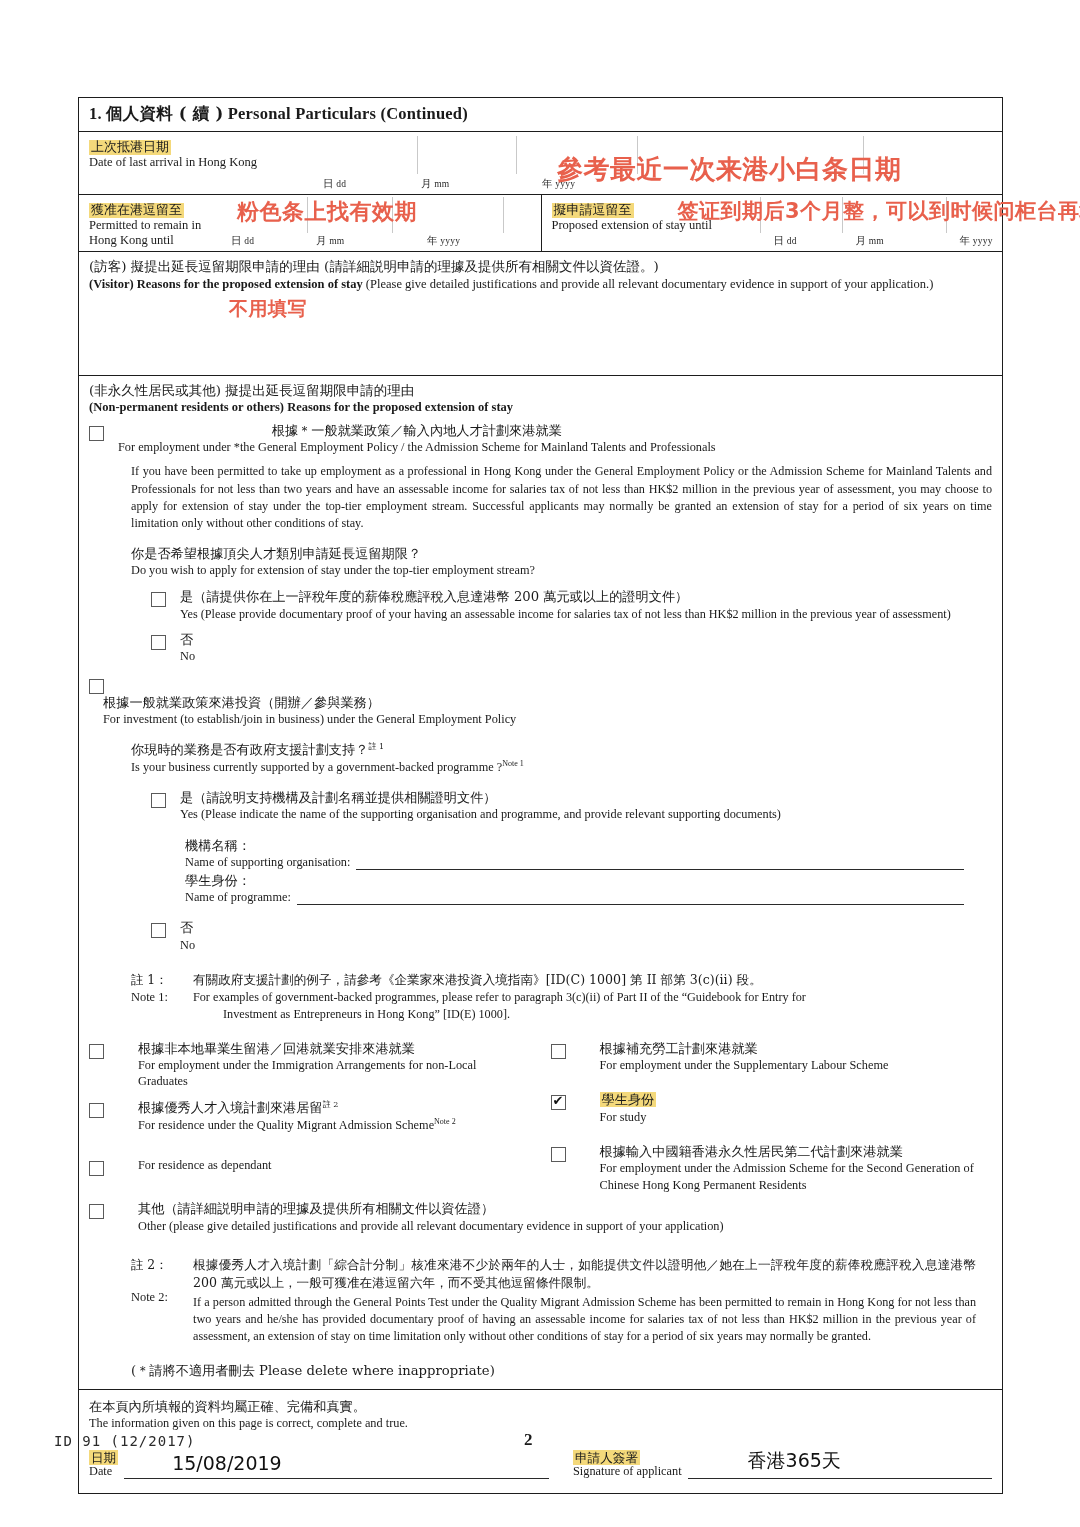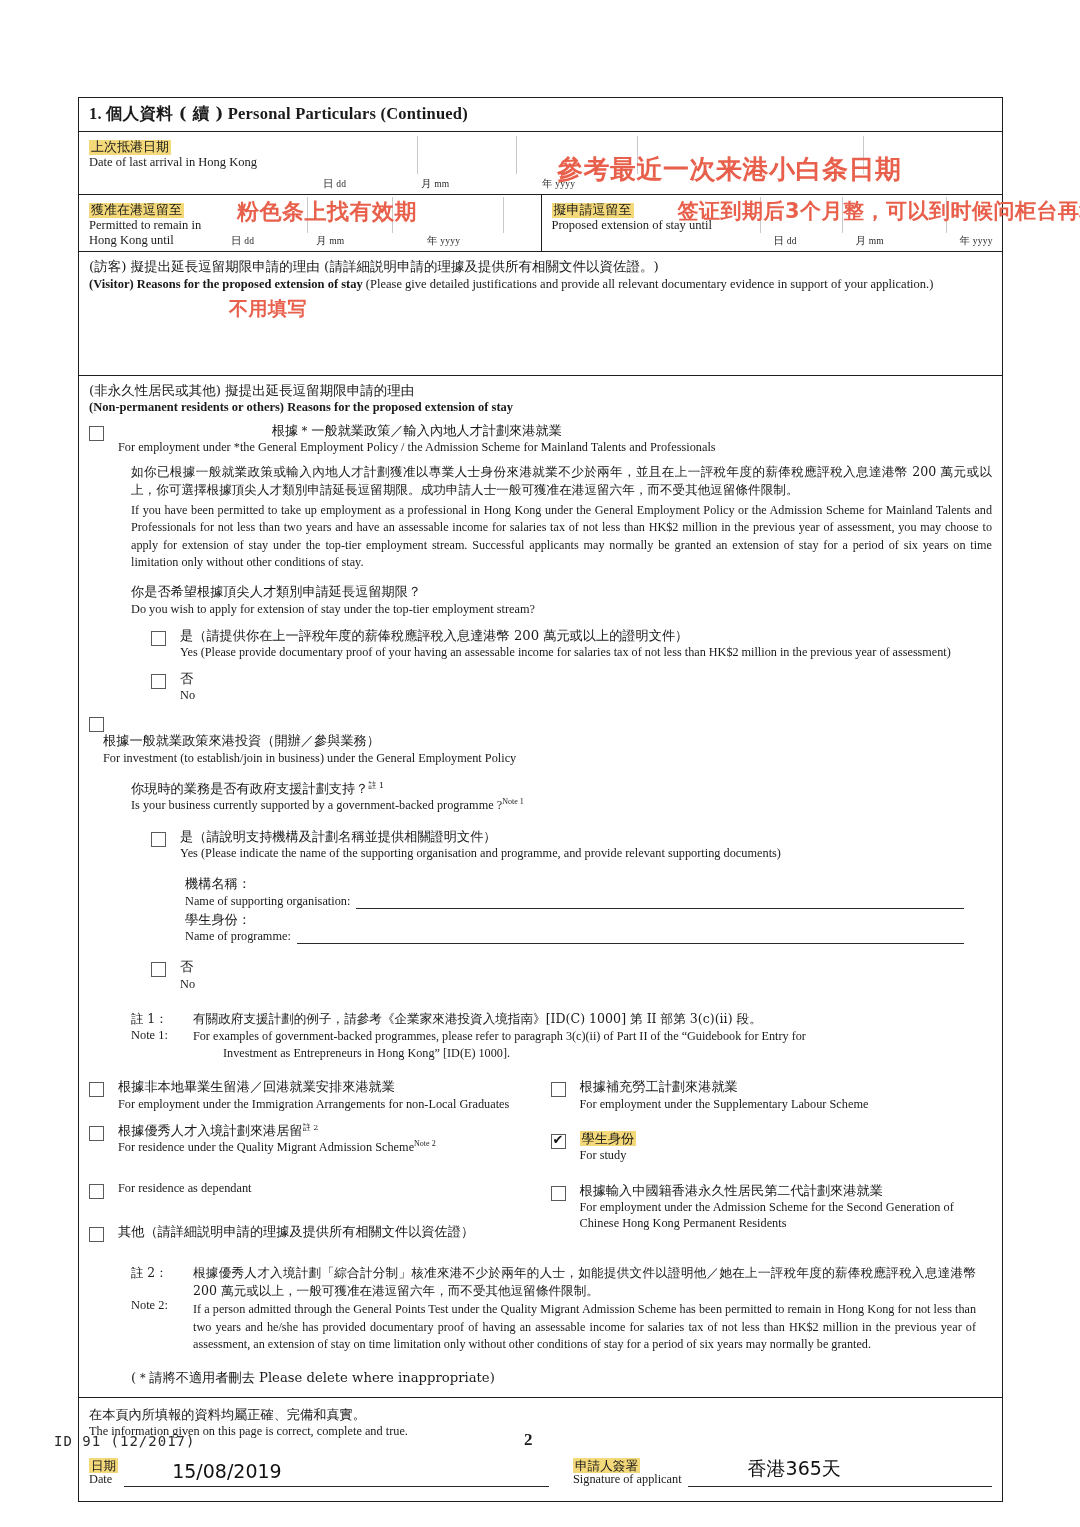--- a/index.html
+++ b/index.html
@@ -218,21 +218,21 @@
   .note-body .cont { padding-left: 30px; }
 
   
   .two-col {
     display: flex;
     margin-top: 16px;
   }
   .col { width: 50%; box-sizing: border-box; }
   .col.left { padding-right: 14px; }
   .col.right { padding-left: 10px; }
-  .col .cbrow { margin-top: 10px; }
+  .col .cbrow { margin-top: 10px; gap: 20px; }
 
   
   .declaration {
     border-top: 1.4px solid #1d1d1d;
     padding: 8px 10px 14px 10px;
   }
   .sig-row {
     display: flex;
     margin-top: 16px;
   }
@@ -396,21 +396,20 @@
 
       <div class="cbrow" style="margin-top:6px;text-align:center;">
         <div class="cbox"></div>
         <div class="cb-text">
           <div class="t-cjk">根據＊一般就業政策／輸入內地人才計劃來港就業</div>
           <div class="t-en">For employment under *the General Employment Policy / the Admission Scheme for Mainland Talents and Professionals</div>
         </div>
       </div>
 
       <div class="indent-1" style="margin-top:8px;">
-        <div class="para-cjk">如你已根據一般就業政策或輸入內地人才計劃獲准以專業人士身份來港就業不少於兩年，並且在上一評稅年度的薪俸稅應評稅入息達港幣 200 萬元或以上，你可選擇根據頂尖人才類別申請延長逗留期限。成功申請人士一般可獲准在港逗留六年，而不受其他逗留條件限制。</div>
         <div class="para-en" style="margin-top:3px;">If you have been permitted to take up employment as a professional in Hong Kong under the General Employment Policy or the Admission Scheme for Mainland Talents and Professionals for not less than two years and have an assessable income for salaries tax of not less than HK$2 million in the previous year of assessment, you may choose to apply for extension of stay under the top-tier employment stream.  Successful applicants may normally be granted an extension of stay for a period of six years on time limitation only without other conditions of stay.</div>
       </div>
 
       <div class="indent-1" style="margin-top:12px;">
         <div class="t-cjk">你是否希望根據頂尖人才類別申請延長逗留期限？</div>
         <div class="t-en">Do you wish to apply for extension of stay under the top-tier employment stream?</div>
       </div>
 
       <div class="indent-2" style="margin-top:10px;">
         <div class="cbrow">
@@ -520,20 +519,21 @@
             <div class="cbox"></div>
             <div class="cb-text" style="flex:1;">
               <div class="t-en">For residence as dependant</div>
             </div>
           </div>
 
           <div class="cbrow" style="margin-top:24px;">
             <div class="cbox"></div>
             <div class="cb-text" style="flex:1; width:790px;">
               <div class="t-cjk">其他（請詳細説明申請的理據及提供所有相關文件以資佐證）</div>
+              <div class="t-en" style="white-space:nowrap;">Other (please give detailed justifications and provide all relevant documentary evidence in support of your application)</div>
             </div>
           </div>
 
         </div>
 
         <div class="col right">
 
           <div class="cbrow" style="margin-top:0;">
             <div class="cbox"></div>
             <div class="cb-text" style="flex:1;">

